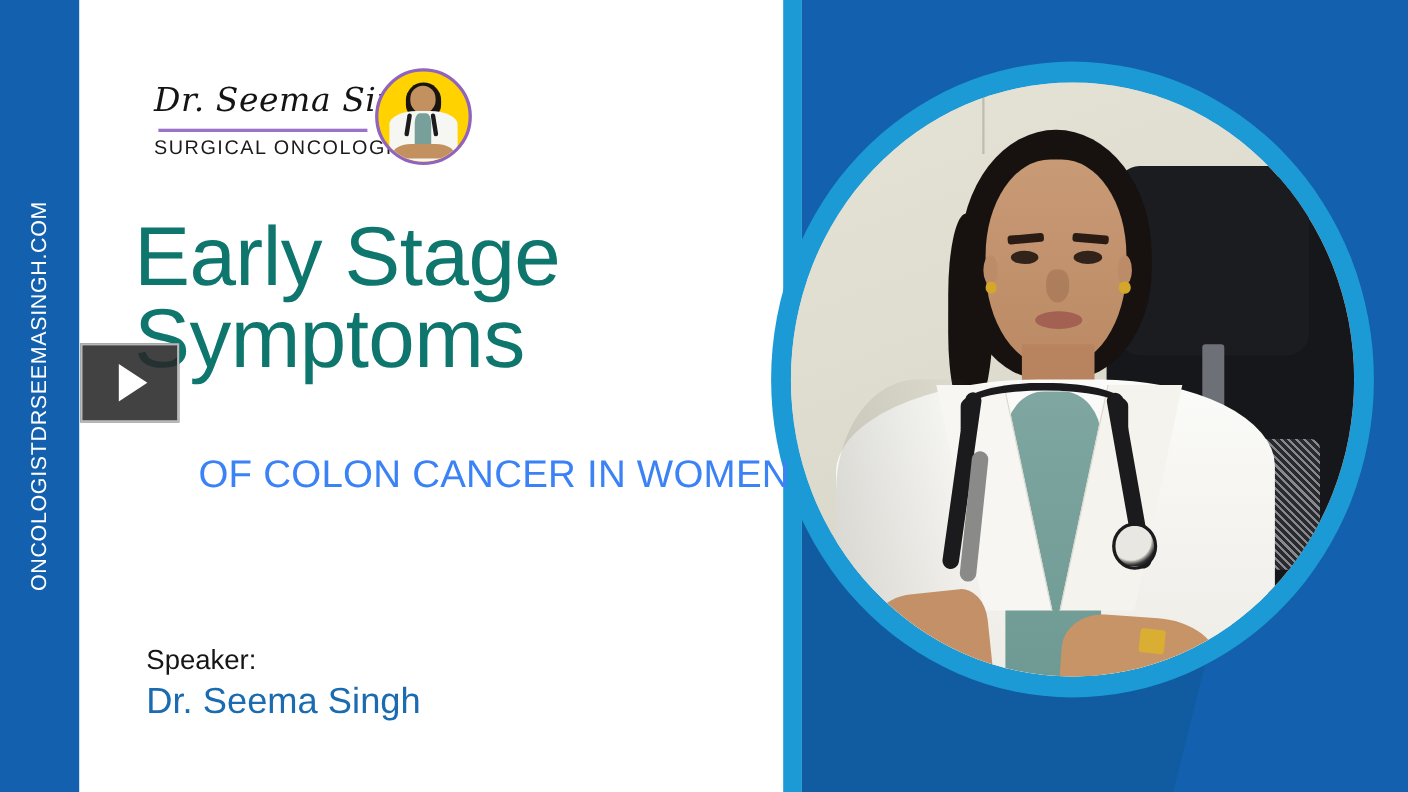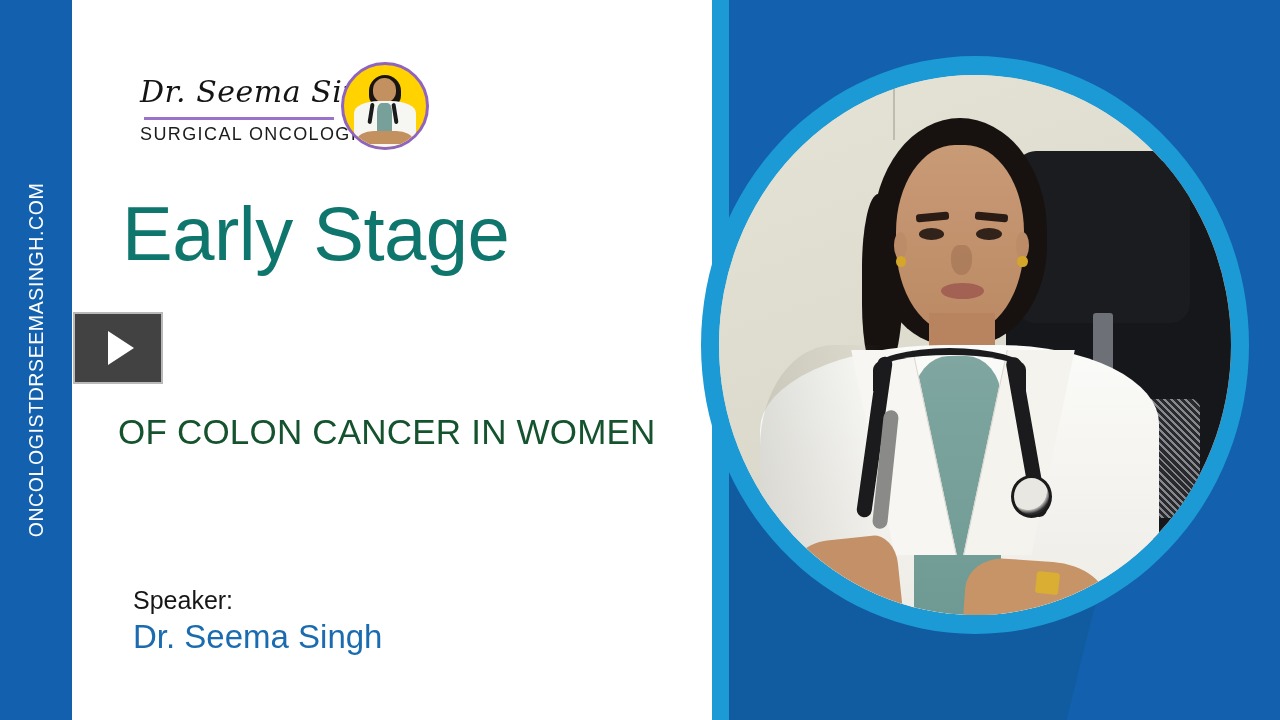--- a/index.html
+++ b/index.html
@@ -365,25 +365,26 @@
     line-height: 0.99;
     font-weight: normal;
     letter-spacing: -0.5px;
     font-family: "Liberation Sans", sans-serif;
   }
   .headline .hl-2 { display: block; }
   .subhead {
     position: absolute;
     left: 118px; top: 412px;
     width: 600px;
-    color: #14532d;
+    color: #3b82f6;
     font-size: 35px;
     letter-spacing: .2px;
     font-family: "Liberation Sans", sans-serif;
     white-space: nowrap;
+    text-align: right;
   }
 
   
   .speaker-label {
     position: absolute;
     left: 133px; top: 586px;
     color: #161616;
     font-size: 25px;
     font-family: "Liberation Sans", sans-serif;
   }
@@ -459,20 +460,21 @@
       <div class="lb-coat"></div>
       <div class="lb-scrub"></div>
       <div class="lb-st-l"></div>
       <div class="lb-st-r"></div>
       <div class="lb-arms"></div>
     </div>
   </div>
 
   <div class="headline">
     <span>Early Stage</span>
+    <span class="hl-2">Symptoms</span>
   </div>
   <div class="subhead">OF COLON CANCER IN WOMEN</div>
 
   <div class="speaker-label">Speaker:</div>
   <div class="speaker-name">Dr. Seema  Singh</div>
 
   <div class="play-overlay">
     <div class="play-tri"></div>
   </div>
 

